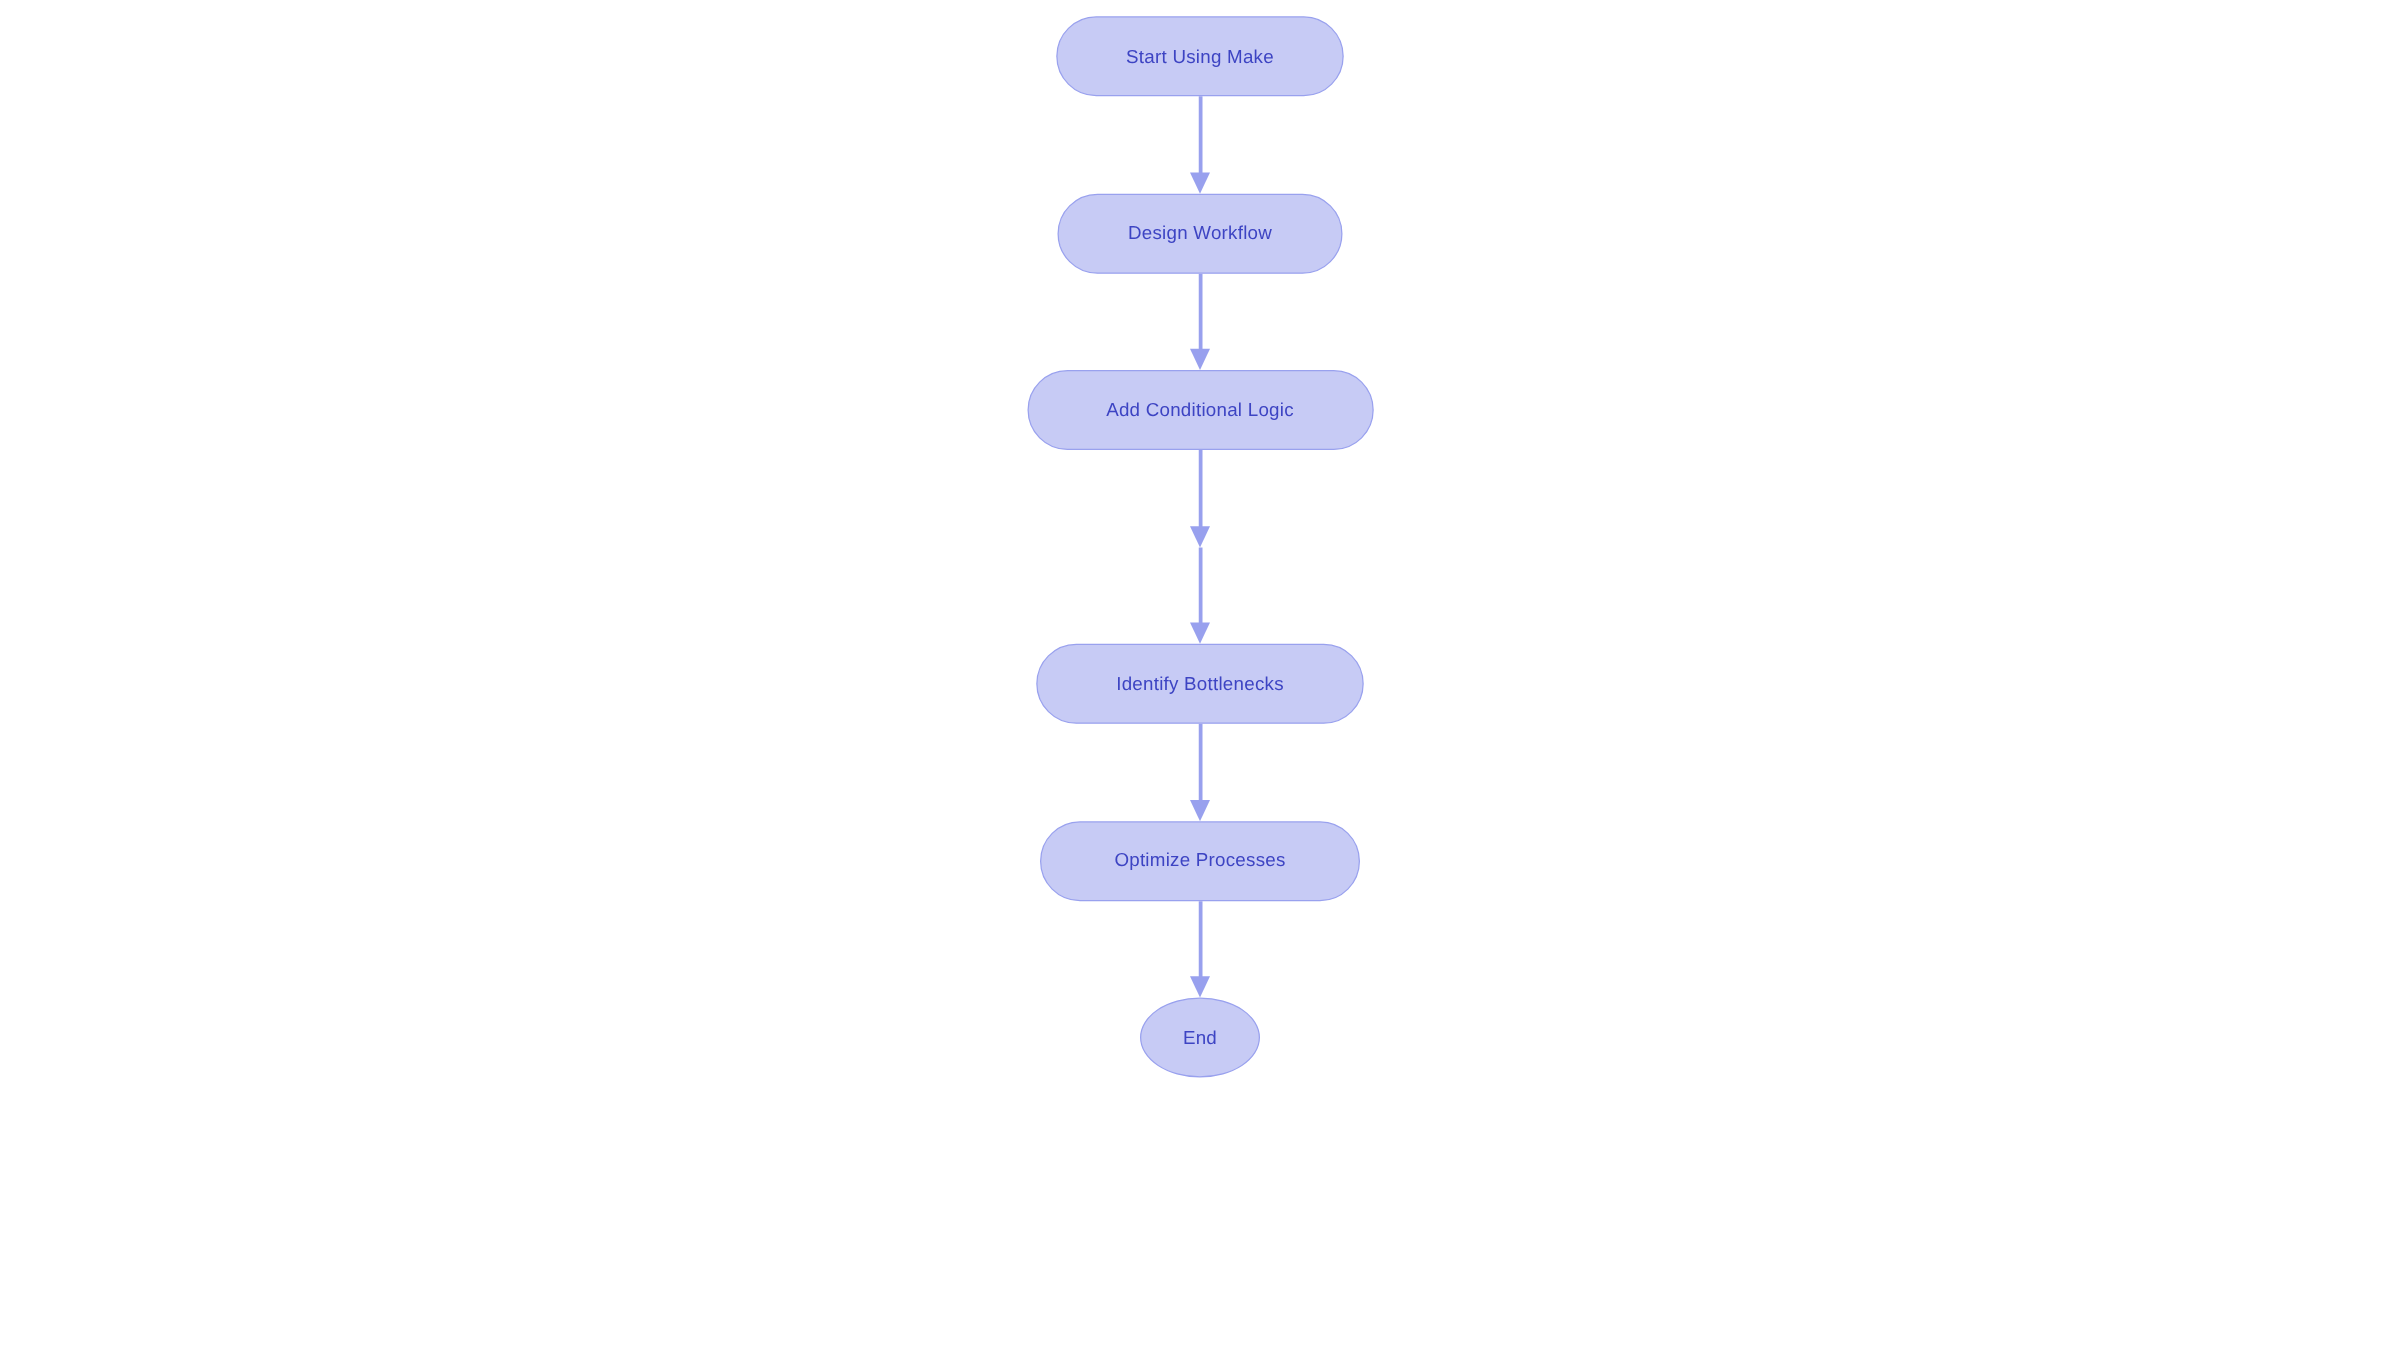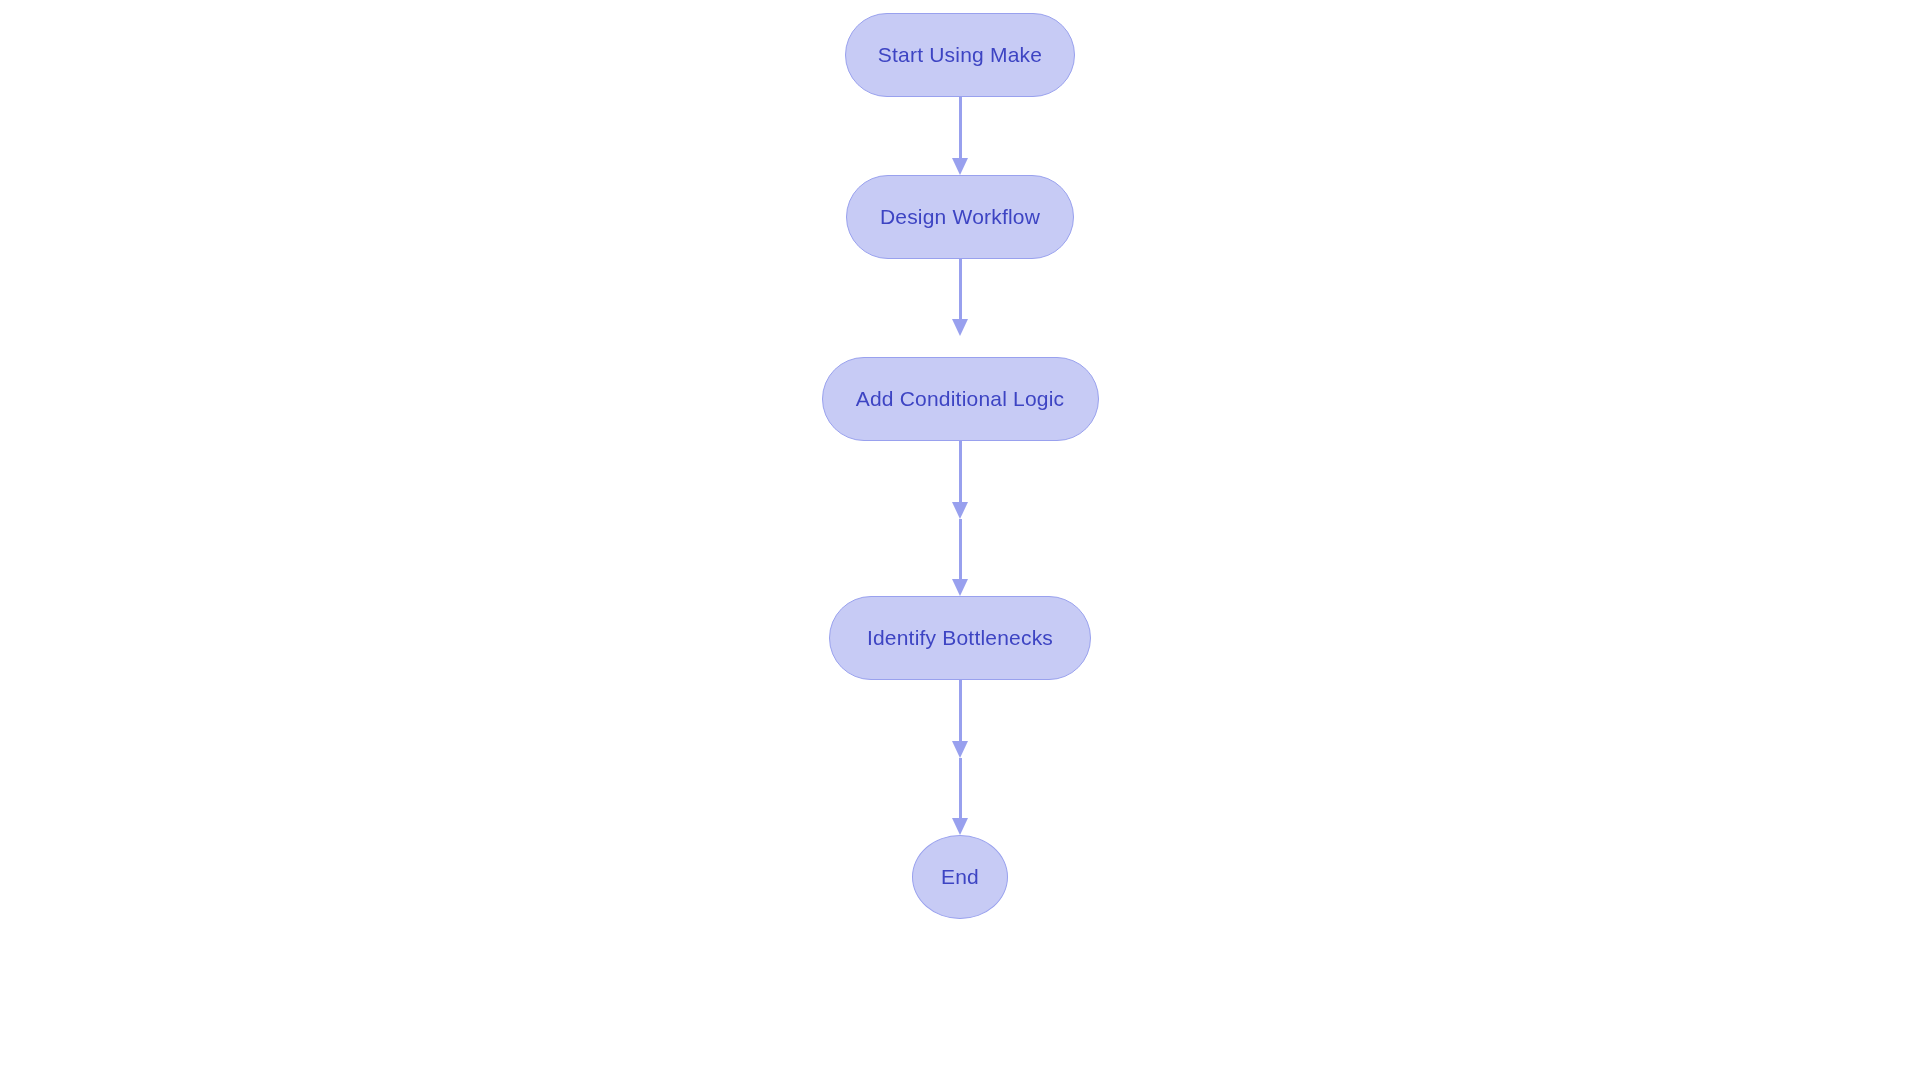--- a/index.html
+++ b/index.html
@@ -19,36 +19,36 @@
   }
   .flowchart {
     width: 1920px;
     height: 1083px;
     display: flex;
     flex-direction: column;
     align-items: center;
     padding-top: 13px;
   }
   .node {
-    height: 84px;
+    height: 64px;
     display: flex;
     align-items: center;
     justify-content: center;
     background: var(--node-fill);
     border: 1.5px solid var(--node-border);
     border-radius: 42px;
     color: var(--node-text);
-    font-size: 21px;
+    font-size: 15px;
     letter-spacing: 0.2px;
     white-space: nowrap;
     flex: 0 0 auto;
   }
   .node.n1 { width: 230px; }
   .node.n2 { width: 228px; }
-  .node.n3 { width: 277px; margin-top: 21px; }
+  .node.n3 { width: 277px; }
   .node.n4 { width: 290px; }
   .node.n5 { width: 262px; }
   .node.n6 { width: 256px; }
   .node.n7 {
     width: 96px;
     border-radius: 50%;
     text-align: right;
   }
   .arrow {
     height: 77.5px;
@@ -112,20 +112,23 @@
 
   <div class="node n5">
     <span>Identify Bottlenecks</span>
   </div>
 
   <div class="arrow">
     <div class="line"></div>
     <div class="head"></div>
   </div>
 
+  <div class="node n6">
+    <span>Optimize Processes</span>
+  </div>
 
   <div class="arrow">
     <div class="line"></div>
     <div class="head"></div>
   </div>
 
   <div class="node n7">
     <span>End</span>
   </div>
 

